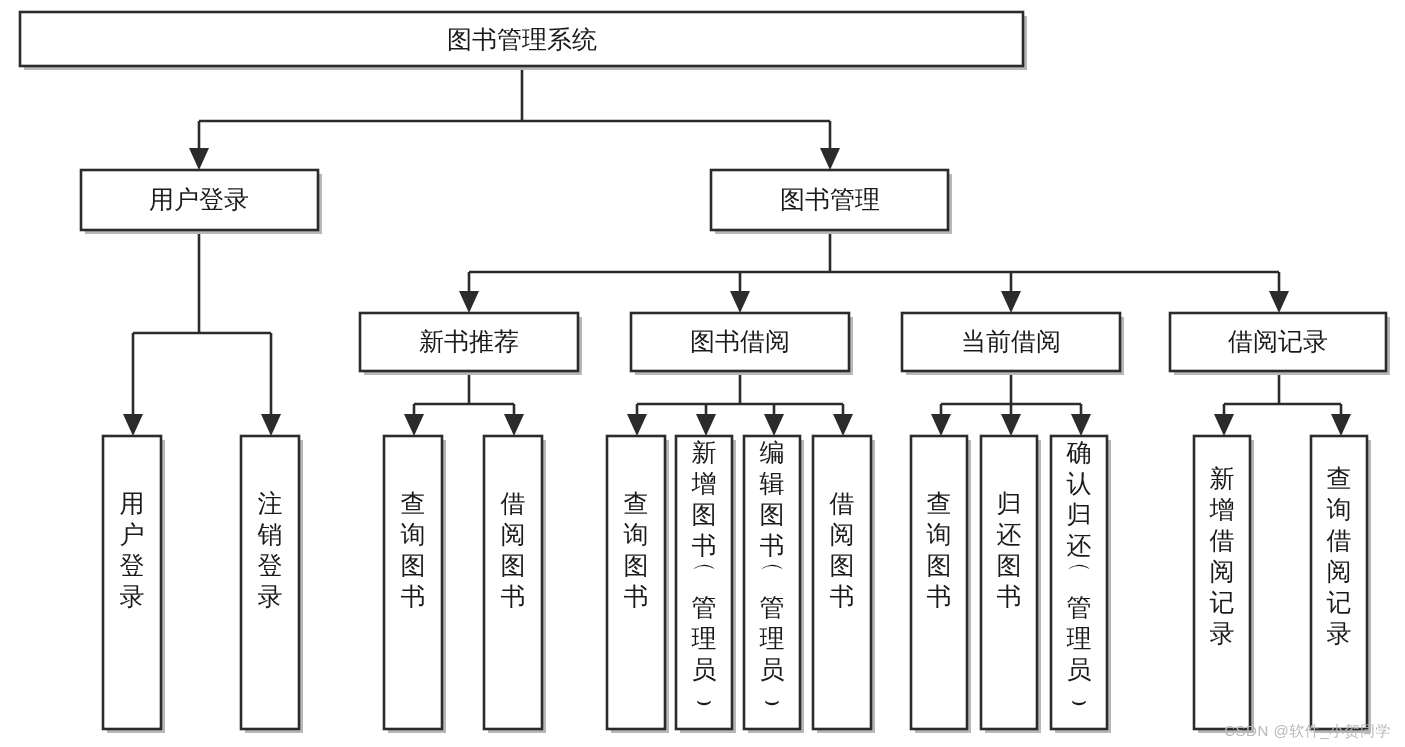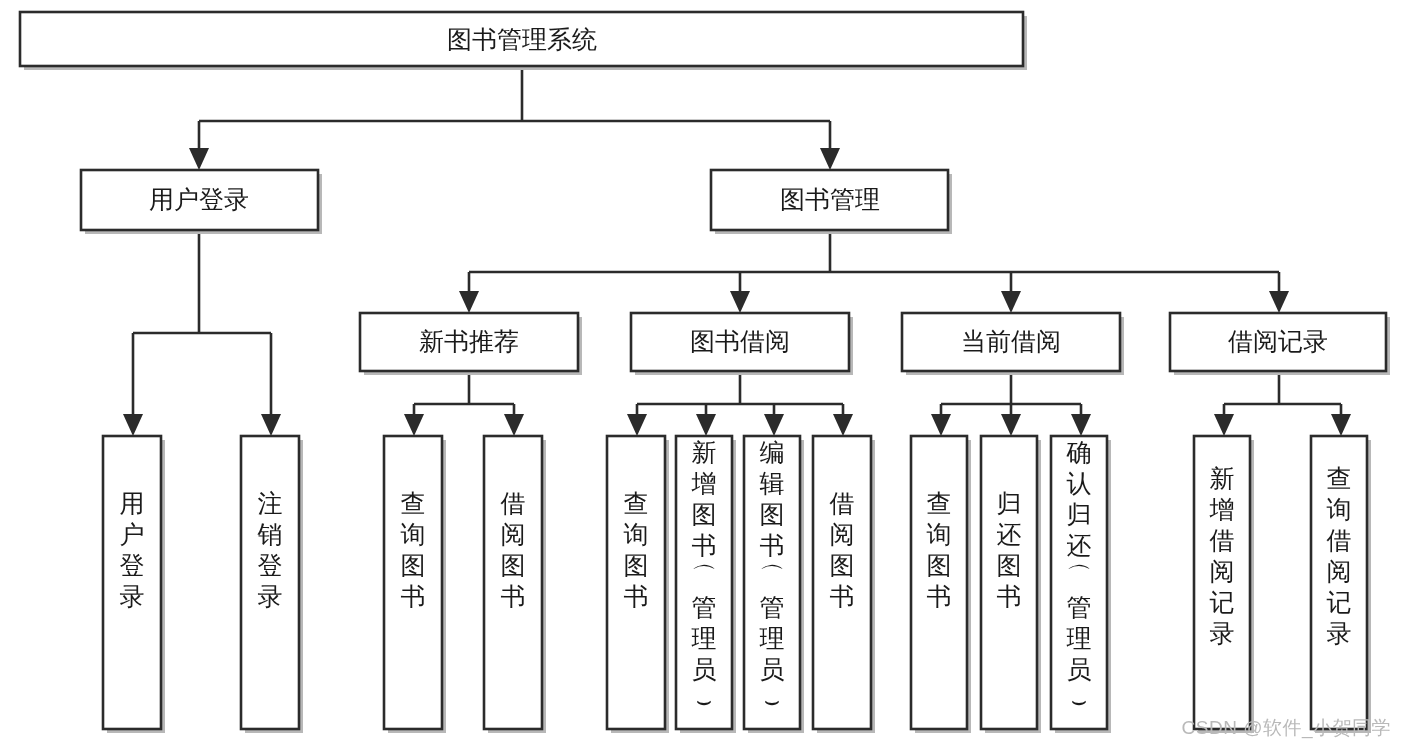--- a/index.html
+++ b/index.html
@@ -58,21 +58,21 @@
     font-family: "Liberation Sans", sans-serif;
     fill: #1a1a1a;
     font-size: 25px;
     text-anchor: middle;
   }
   .watermark {
     position: absolute;
     right: 14px;
     bottom: 6px;
     font-family: "Liberation Sans", sans-serif;
-    font-size: 19px;
+    font-size: 15px;
     color: #b9b9b9;
     letter-spacing: 0.5px;
     white-space: nowrap;
     user-select: none;
   }
 </style>
 </head>
 <body>
 
 <div id="diagram-root">

